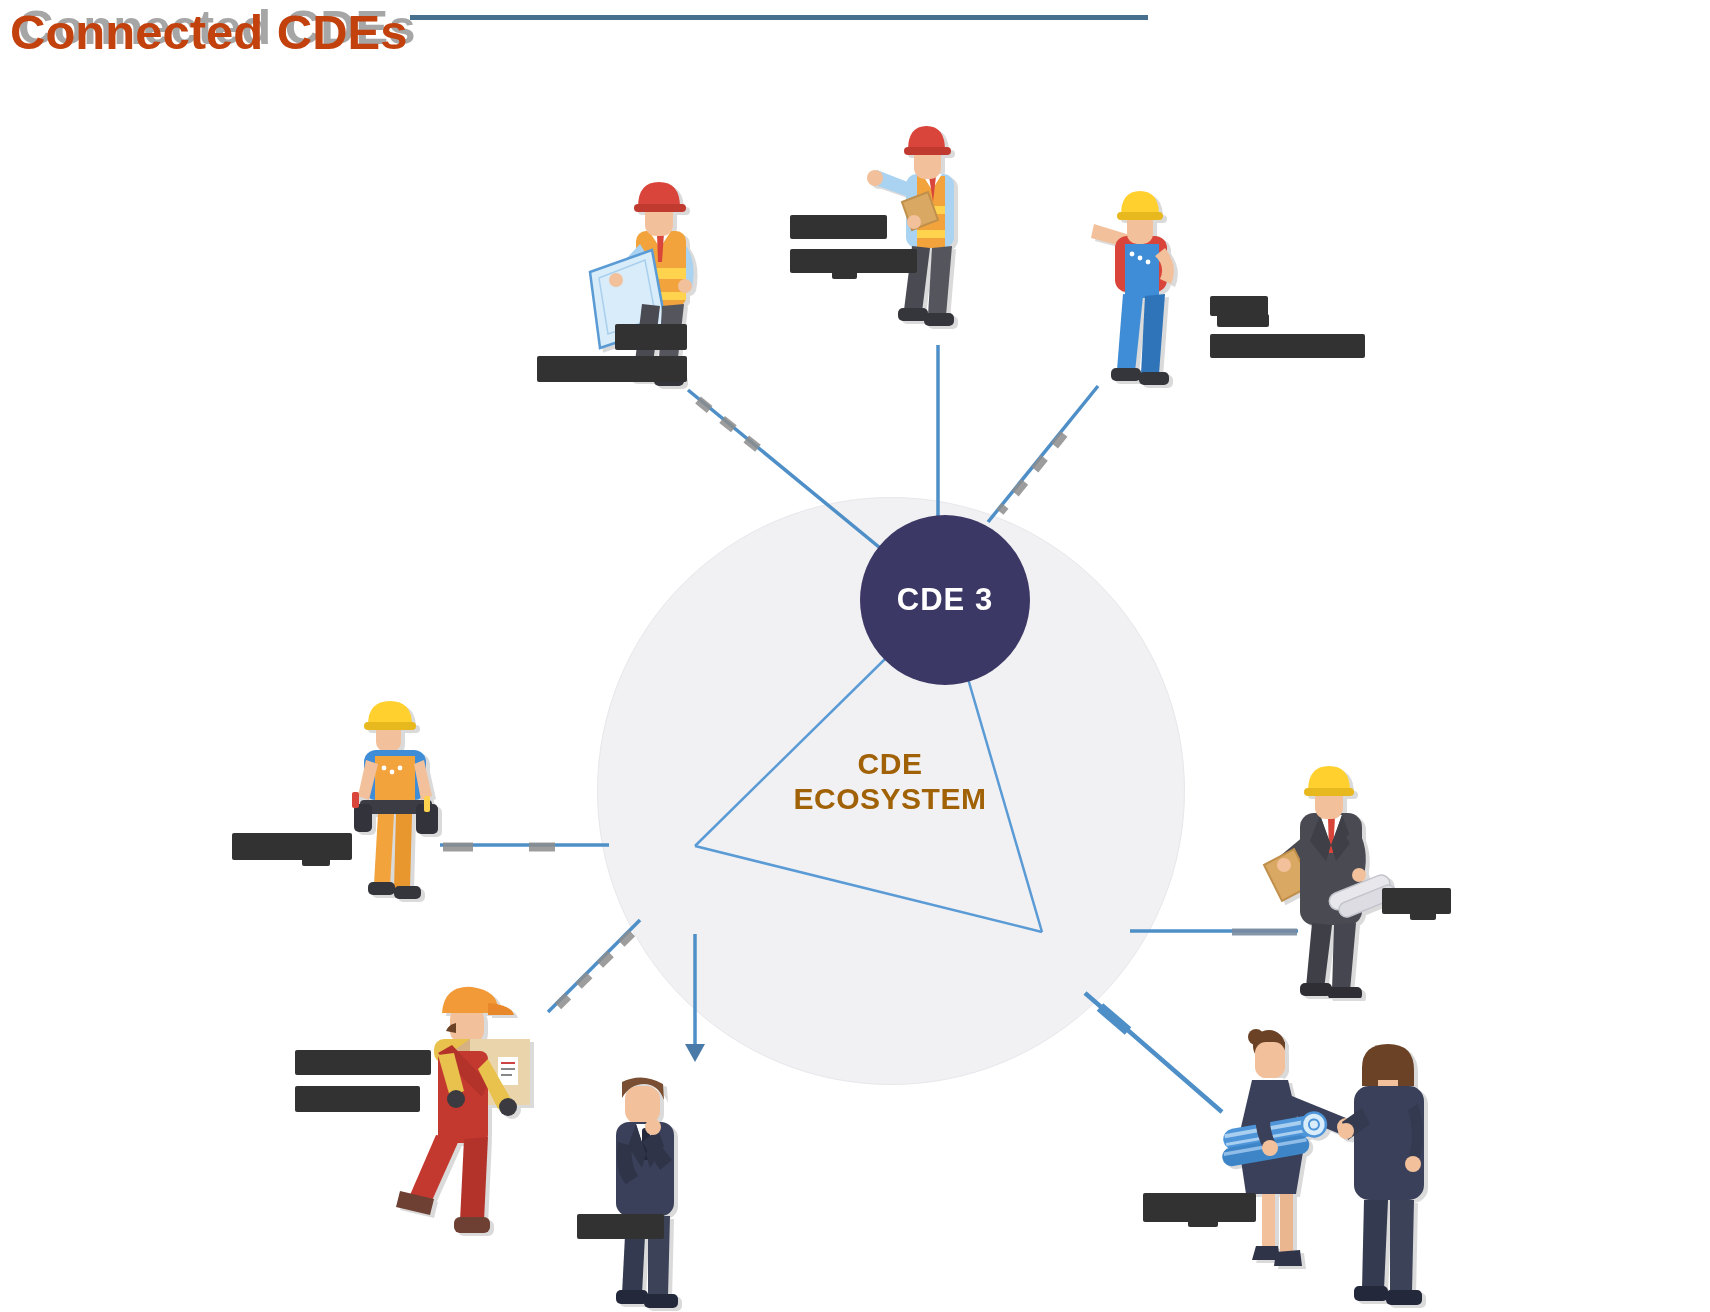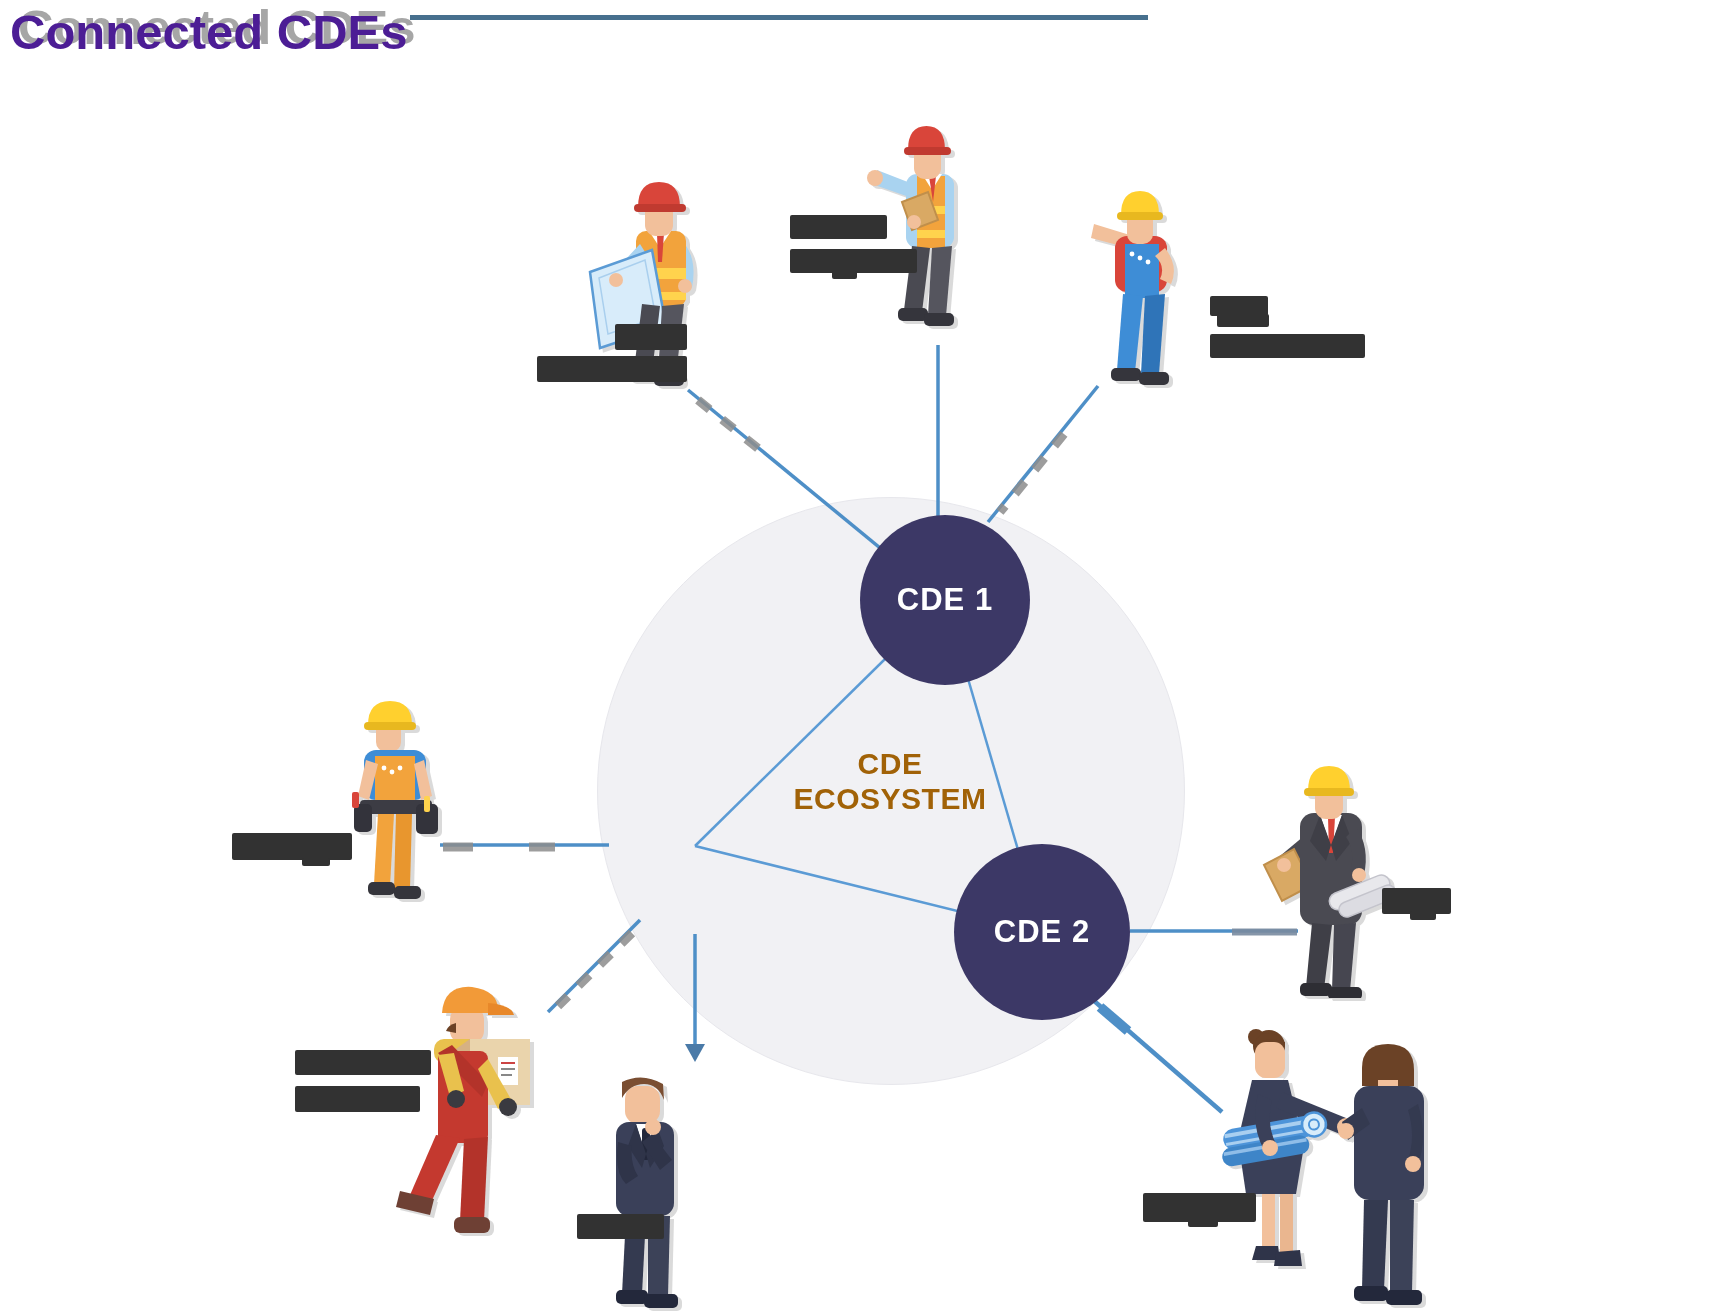--- a/index.html
+++ b/index.html
@@ -4,21 +4,21 @@
 <style>
   html,body{margin:0;padding:0;background:#ffffff;}
   .stage{
     position:relative;width:1710px;height:1312px;background:#ffffff;overflow:hidden;
     font-family:"Liberation Sans",sans-serif;
   }
   
   .title{
     position:absolute;left:10px;top:4px;margin:0;
     font-size:49px;font-weight:bold;letter-spacing:0px;
-    color:#4c1d95;text-shadow:8px -5px 0 #a6a6a6;
+    color:#c2410c;text-shadow:8px -5px 0 #a6a6a6;
   }
   .title-rule{
     position:absolute;left:410px;top:15px;width:738px;height:5px;background:#47708e;
   }
   
   .eco-circle{
     position:absolute;left:597px;top:497px;width:586px;height:586px;border-radius:50%;
     background:#f1f1f4;border:1px solid #e7e7ec;
   }
   .eco-label{
@@ -74,22 +74,21 @@
     <line x1="695" y1="934" x2="695" y2="1046" stroke="#4e8fc7" stroke-width="3.5"></line>
     <polygon points="685,1044 705,1044 695,1062" fill="#4a7aa8"></polygon>
 
     <line x1="1130" y1="931" x2="1298" y2="931" stroke="#4e8fc7" stroke-width="3.5"></line>
     <line x1="1232" y1="931" x2="1297" y2="931" stroke="#7a8ba0" stroke-width="7" opacity=".9" transform="translate(0,1)"></line>
 
     <line x1="1085" y1="993" x2="1222" y2="1112" stroke="#4e8fc7" stroke-width="4.5"></line>
     <line x1="1100" y1="1007" x2="1128" y2="1031" stroke="#4e8fc7" stroke-width="10"></line>
   </svg>
 
-  <div class="node n1">CDE 1</div>
-  <div class="node n2">CDE 2</div>
+  <div class="node n1">CDE 3</div>
 
   <div class="eco-label">
     <div>CDE</div>
     <div>ECOSYSTEM</div>
   </div>
 
   <div class="fig" style="left:586px;top:176px;width:135px;height:210px;">
     <svg width="135" height="210" viewBox="0 0 135 210">
       <path d="M95 64 Q112 80 106 112 L94 110 Q99 88 86 74 Z" fill="#a9d3f0"></path>
       <rect x="50" y="55" width="50" height="76" rx="10" fill="#f2a33c"></rect>

